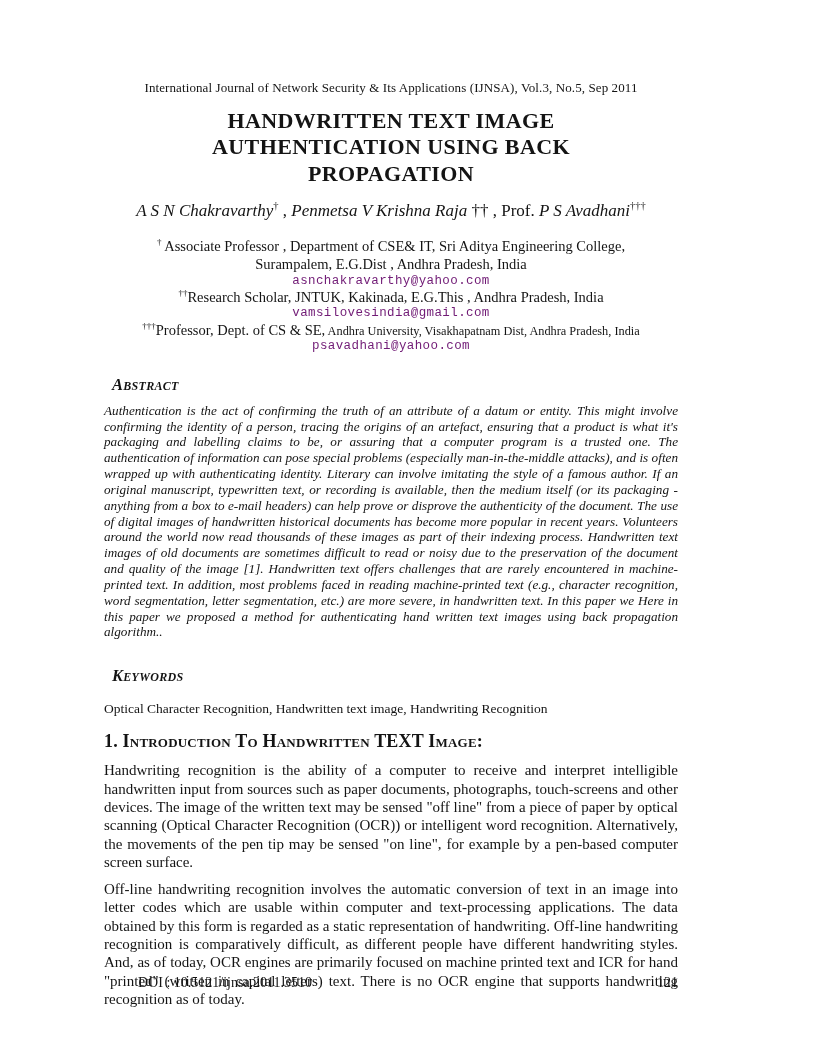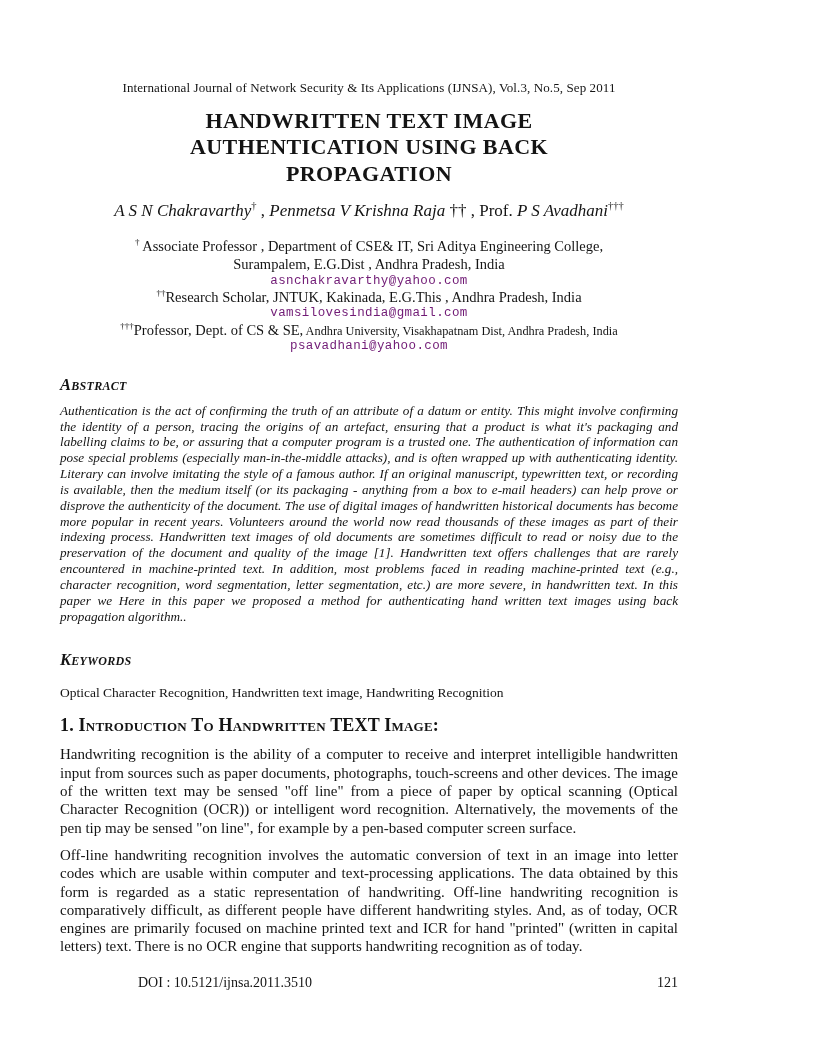--- a/index.html
+++ b/index.html
@@ -6,21 +6,21 @@
   body {
     width: 816px; height: 1056px;
     background: #ffffff;
     font-family: "Liberation Serif", serif;
     color: #141414;
     position: relative;
     overflow: hidden;
   }
   .page {
     position: absolute; inset: 0;
-    padding: 80px 138px 0 60px;
+    padding: 80px 138px 0 104px;
     box-sizing: border-box;
     border-radius: 12px;
   }
   .journal-header {
     text-align: center;
     font-size: 13px;
     letter-spacing: 0.1px;
   }
   .title {
     text-align: center;
@@ -49,21 +49,21 @@
     font-size: 12.5px;
     color: #701a75;
     letter-spacing: 0.4px;
   }
   .aff-small { font-size: 12.3px; }
   .sc-head {
     font-variant: small-caps;
     font-style: italic;
     font-weight: bold;
     font-size: 16.5px;
-    margin: 0;
+    margin: 8px;
     letter-spacing: 0.3px;
   }
   .abstract-head { margin-top: 20px; }
   .abstract-body {
     font-style: italic;
     font-size: 13.2px;
     line-height: 1.2;
     text-align: justify;
     margin: 8px 0 0 0;
   }

